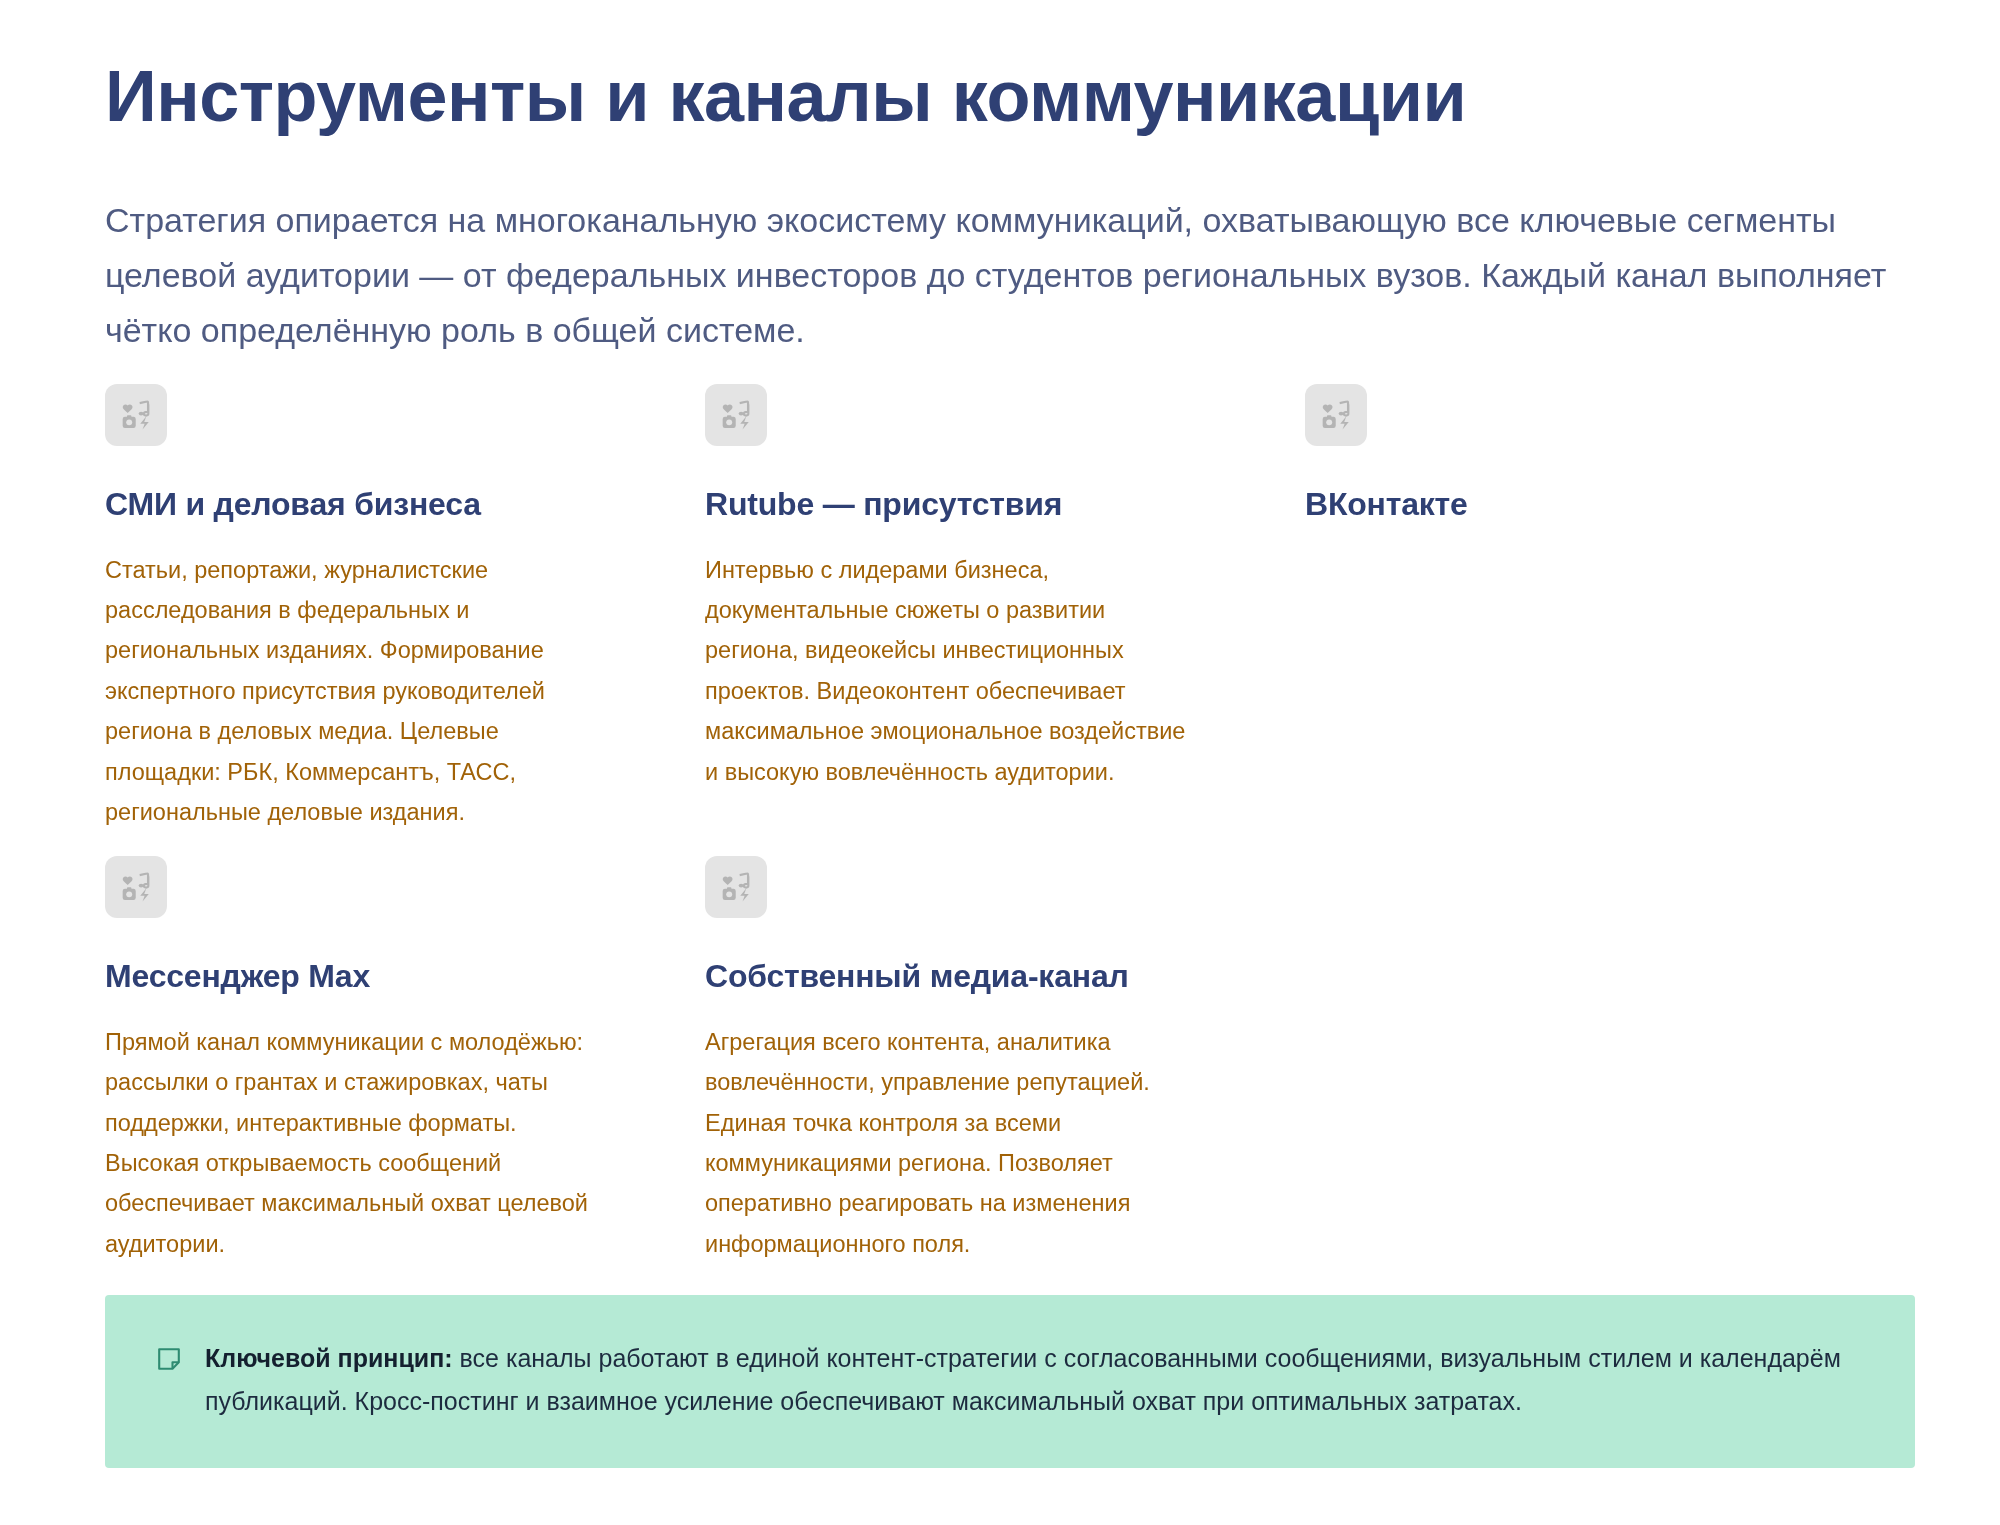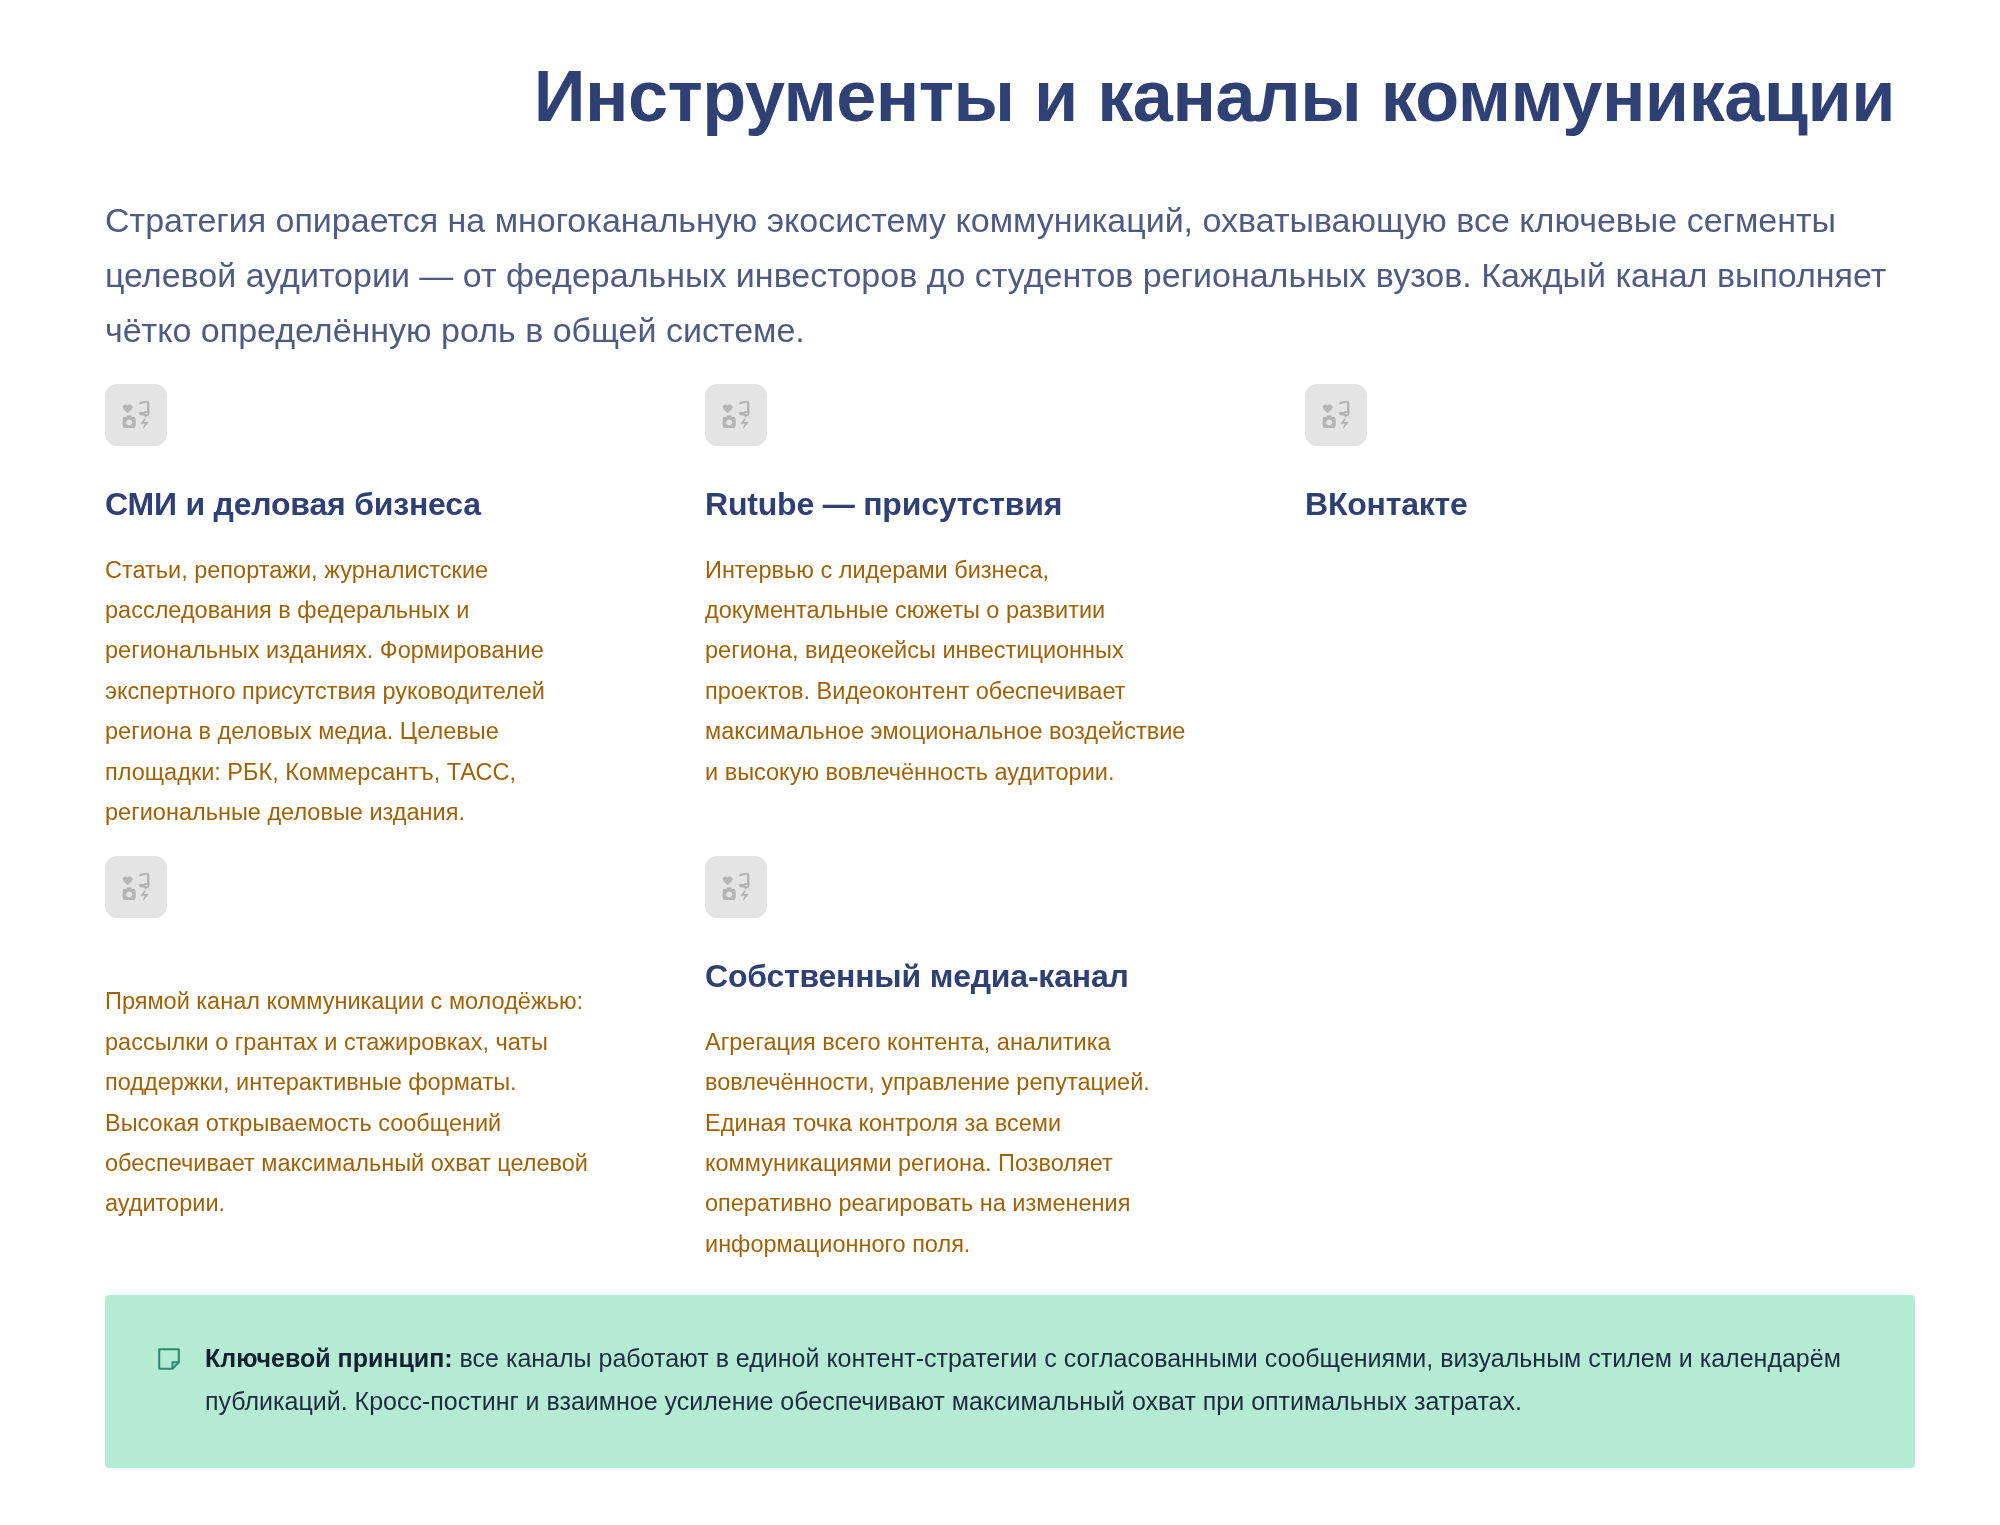--- a/index.html
+++ b/index.html
@@ -29,21 +29,20 @@
   .page-title {
     margin: 0;
     padding-top: 58px;
     font-size: 72px;
     line-height: 1.07;
     font-weight: 800;
     letter-spacing: -0.5px;
     color: #2f4074;
     font-family: "Liberation Sans", "DejaVu Sans", sans-serif;
     white-space: nowrap;
-    text-align: right;
   }
 
   
   .intro {
     margin: 0;
     padding-top: 58px;
     max-width: 1790px;
     font-size: 34px;
     line-height: 1.62;
     color: #4f5b82;
@@ -197,20 +196,21 @@
         <svg width="34" height="34" viewBox="0 0 24 24" aria-hidden="true">
           <path d="M3.2 5.1c.9-.9 2.2-.7 2.9.2.7-.9 2-1.1 2.9-.2.8.8.7 2-.1 2.8L6.1 10.6 3.3 7.9c-.8-.8-.9-2-.1-2.8z" fill="#b4b4b4"></path>
           <path d="M14.6 3.6l5.1-1.1c.4-.1.8.2.8.6v6.1c0 .4-.3.6-.6.6-1.3 0-2.4.5-2.4 1.4 0 .7.7 1.2 1.6 1.2s1.6-.5 1.6-1.2V4.4" fill="none" stroke="#b4b4b4" stroke-width="1.5" stroke-linejoin="round"></path>
           <ellipse cx="15.6" cy="11" rx="1.7" ry="1.3" fill="#b4b4b4"></ellipse>
           <rect x="2.6" y="13.2" width="9.2" height="8" rx="1.6" fill="#b4b4b4"></rect>
           <circle cx="7.2" cy="17.2" r="2.1" fill="#e4e4e4"></circle>
           <rect x="5.6" y="12.2" width="3.2" height="1.6" rx="0.7" fill="#b4b4b4"></rect>
           <path d="M19.3 12.9l-4.3 5.2h3.1l-1.5 4.2 4.4-5.4h-3.2z" fill="#b4b4b4"></path>
         </svg>
       </div>
+      <h2 class="card-title">Мессенджер Max</h2>
       <p class="card-body">Прямой канал коммуникации с молодёжью: рассылки о грантах и стажировках, чаты поддержки, интерактивные форматы. Высокая открываемость сообщений обеспечивает максимальный охват целевой аудитории.</p>
     </div>
 
     <div class="card">
       <div class="card-icon">
         <svg width="34" height="34" viewBox="0 0 24 24" aria-hidden="true">
           <path d="M3.2 5.1c.9-.9 2.2-.7 2.9.2.7-.9 2-1.1 2.9-.2.8.8.7 2-.1 2.8L6.1 10.6 3.3 7.9c-.8-.8-.9-2-.1-2.8z" fill="#b4b4b4"></path>
           <path d="M14.6 3.6l5.1-1.1c.4-.1.8.2.8.6v6.1c0 .4-.3.6-.6.6-1.3 0-2.4.5-2.4 1.4 0 .7.7 1.2 1.6 1.2s1.6-.5 1.6-1.2V4.4" fill="none" stroke="#b4b4b4" stroke-width="1.5" stroke-linejoin="round"></path>
           <ellipse cx="15.6" cy="11" rx="1.7" ry="1.3" fill="#b4b4b4"></ellipse>
           <rect x="2.6" y="13.2" width="9.2" height="8" rx="1.6" fill="#b4b4b4"></rect>

